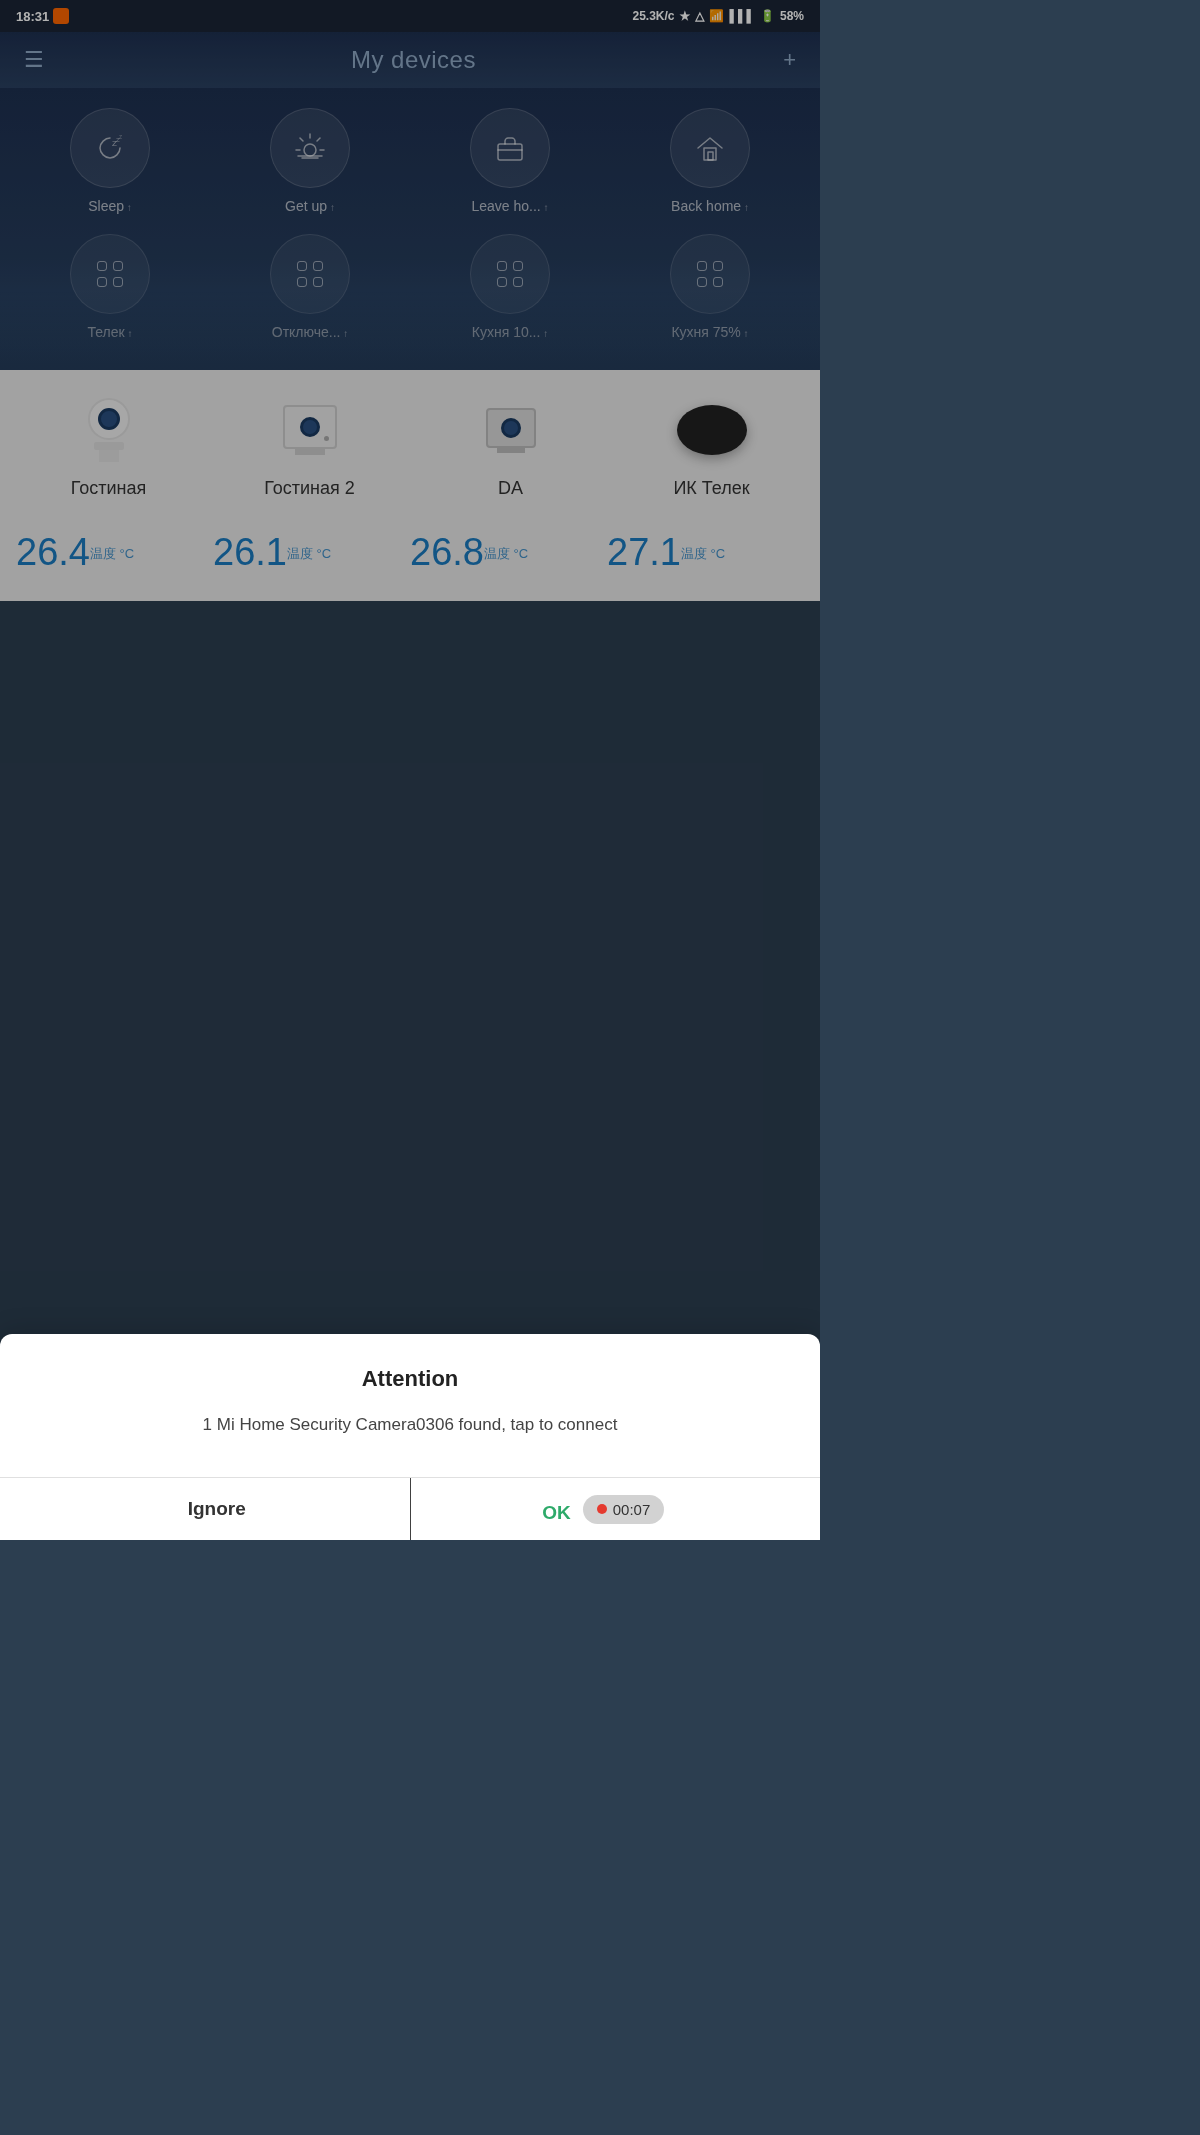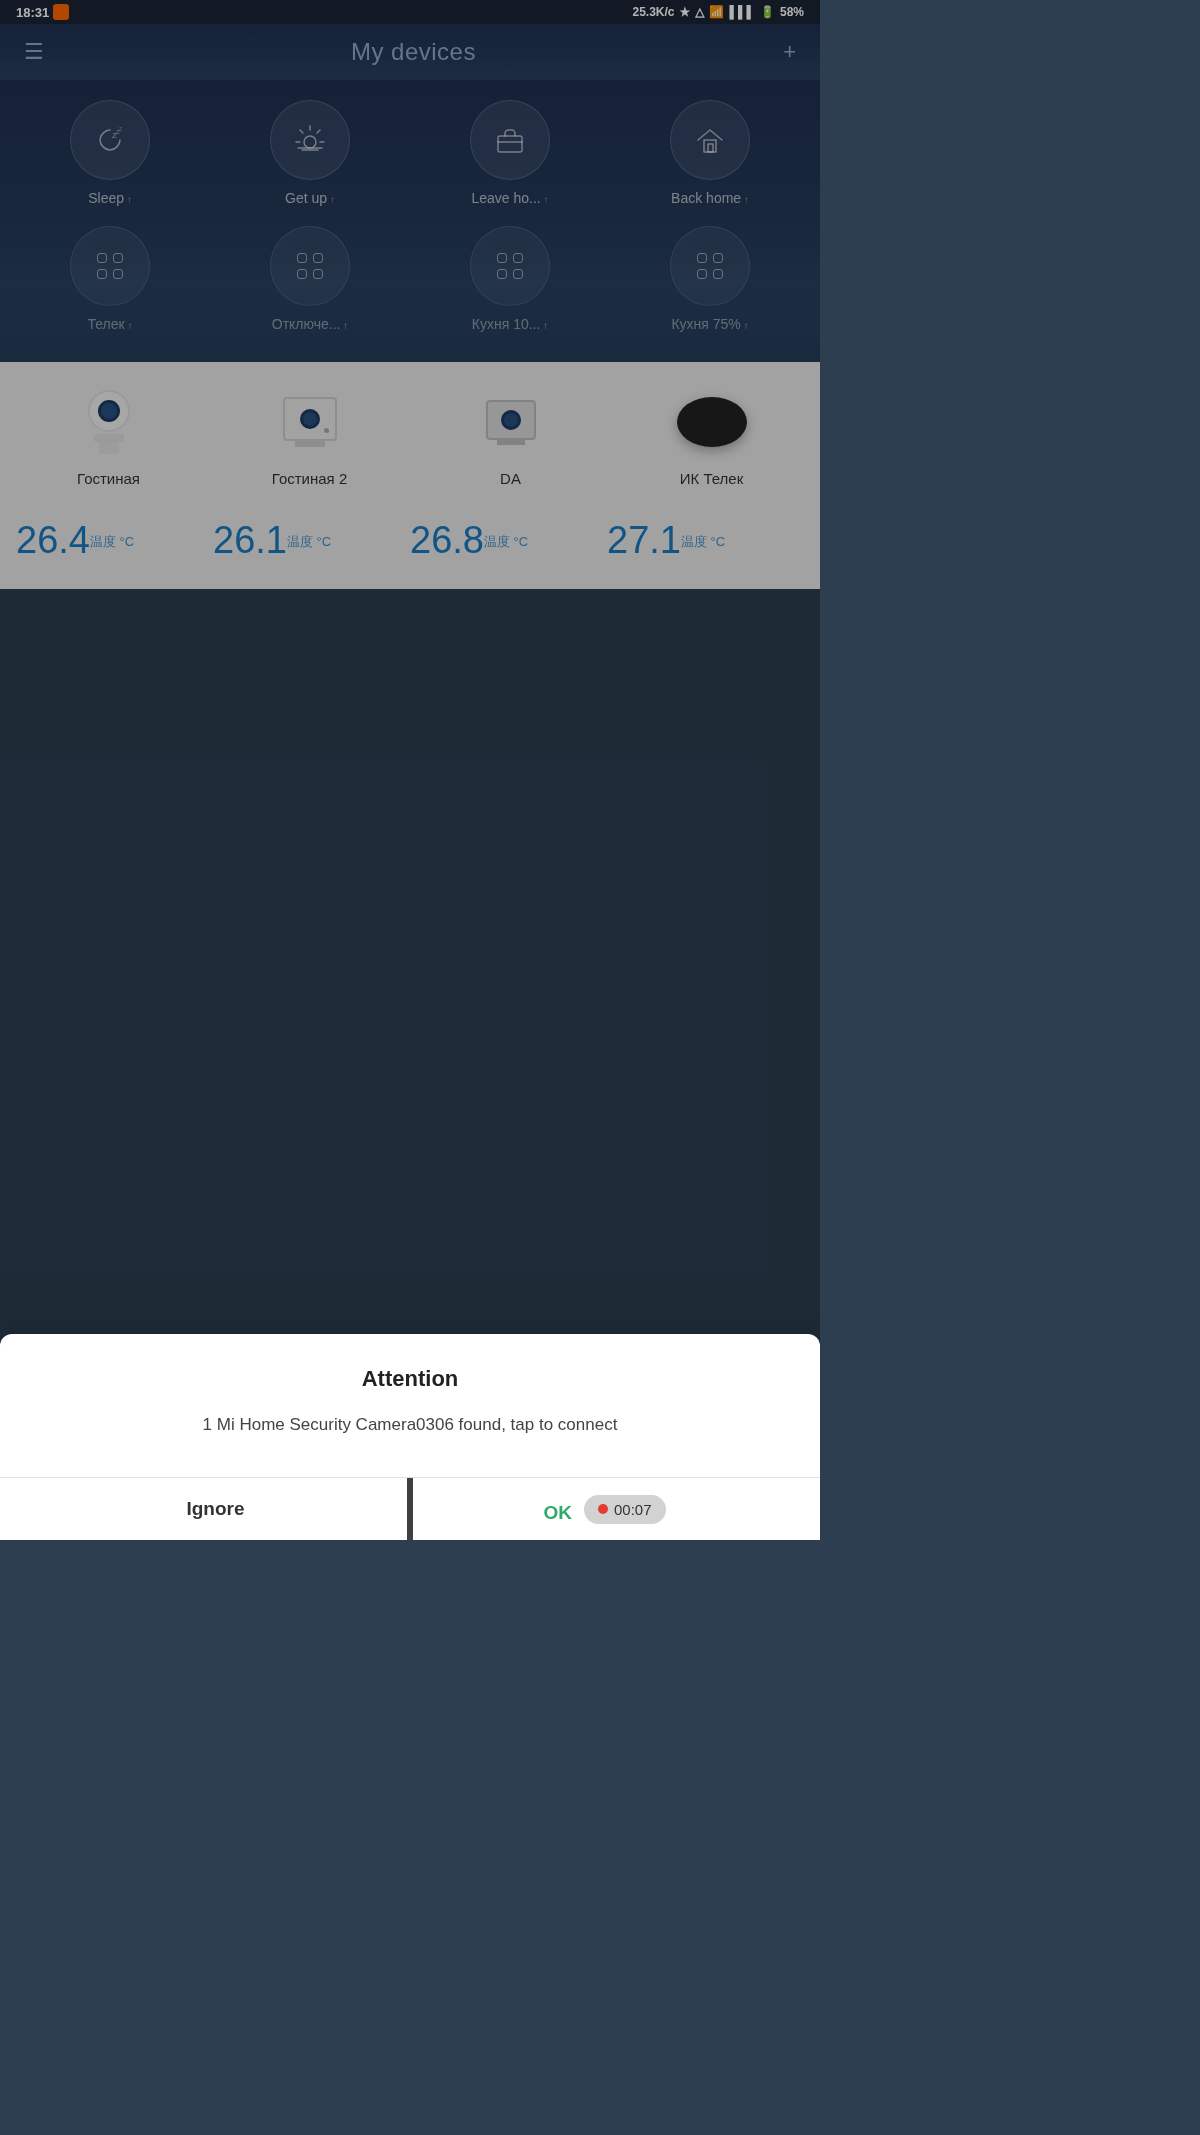--- a/index.html
+++ b/index.html
@@ -15,21 +15,21 @@
     
     .status-bar {
       background: #1a2535;
       color: white;
       font-size: 13px;
       font-weight: 600;
       padding: 6px 16px;
       display: flex;
       justify-content: space-between;
       align-items: center;
-      height: 24px;
+      height: 32px;
     }
     .status-left { display: flex; align-items: center; gap: 4px; }
     .status-right { display: flex; align-items: flex-start; gap: 5px; font-size: 12px; }
     .orange-dot {
       width: 16px; height: 16px;
       background: #ff6600;
       border-radius: 3px;
     }
 
     
@@ -254,21 +254,21 @@
     .ir-puck {
       width: 70px;
       height: 50px;
       background: #222;
       border-radius: 50%;
       box-shadow: 0 4px 12px rgba(0,0,0,0.3);
     }
 
     .device-name {
       color: #333;
-      font-size: 15px;
+      font-size: 18px;
       text-align: center;
     }
 
     
     .temp-grid {
       display: grid;
       grid-template-columns: repeat(4, 1fr);
       gap: 0;
       margin-top: 24px;
     }
@@ -335,21 +335,21 @@
       padding: 0;
     }
     .dialog-btn-ignore {
       flex: 1;
       text-align: center;
       padding: 20px 0;
       font-size: 19px;
       font-weight: 600;
       color: #333;
       cursor: pointer;
-      border-right: 6px solid #404040;
+      border-right: 1px solid #404040;
     }
     .dialog-btn-ok-wrap {
       flex: 1;
       display: flex;
       align-items: flex-end;
       justify-content: center;
       gap: 12px;
       padding: 16px 0;
     }
     .dialog-btn-ok {

